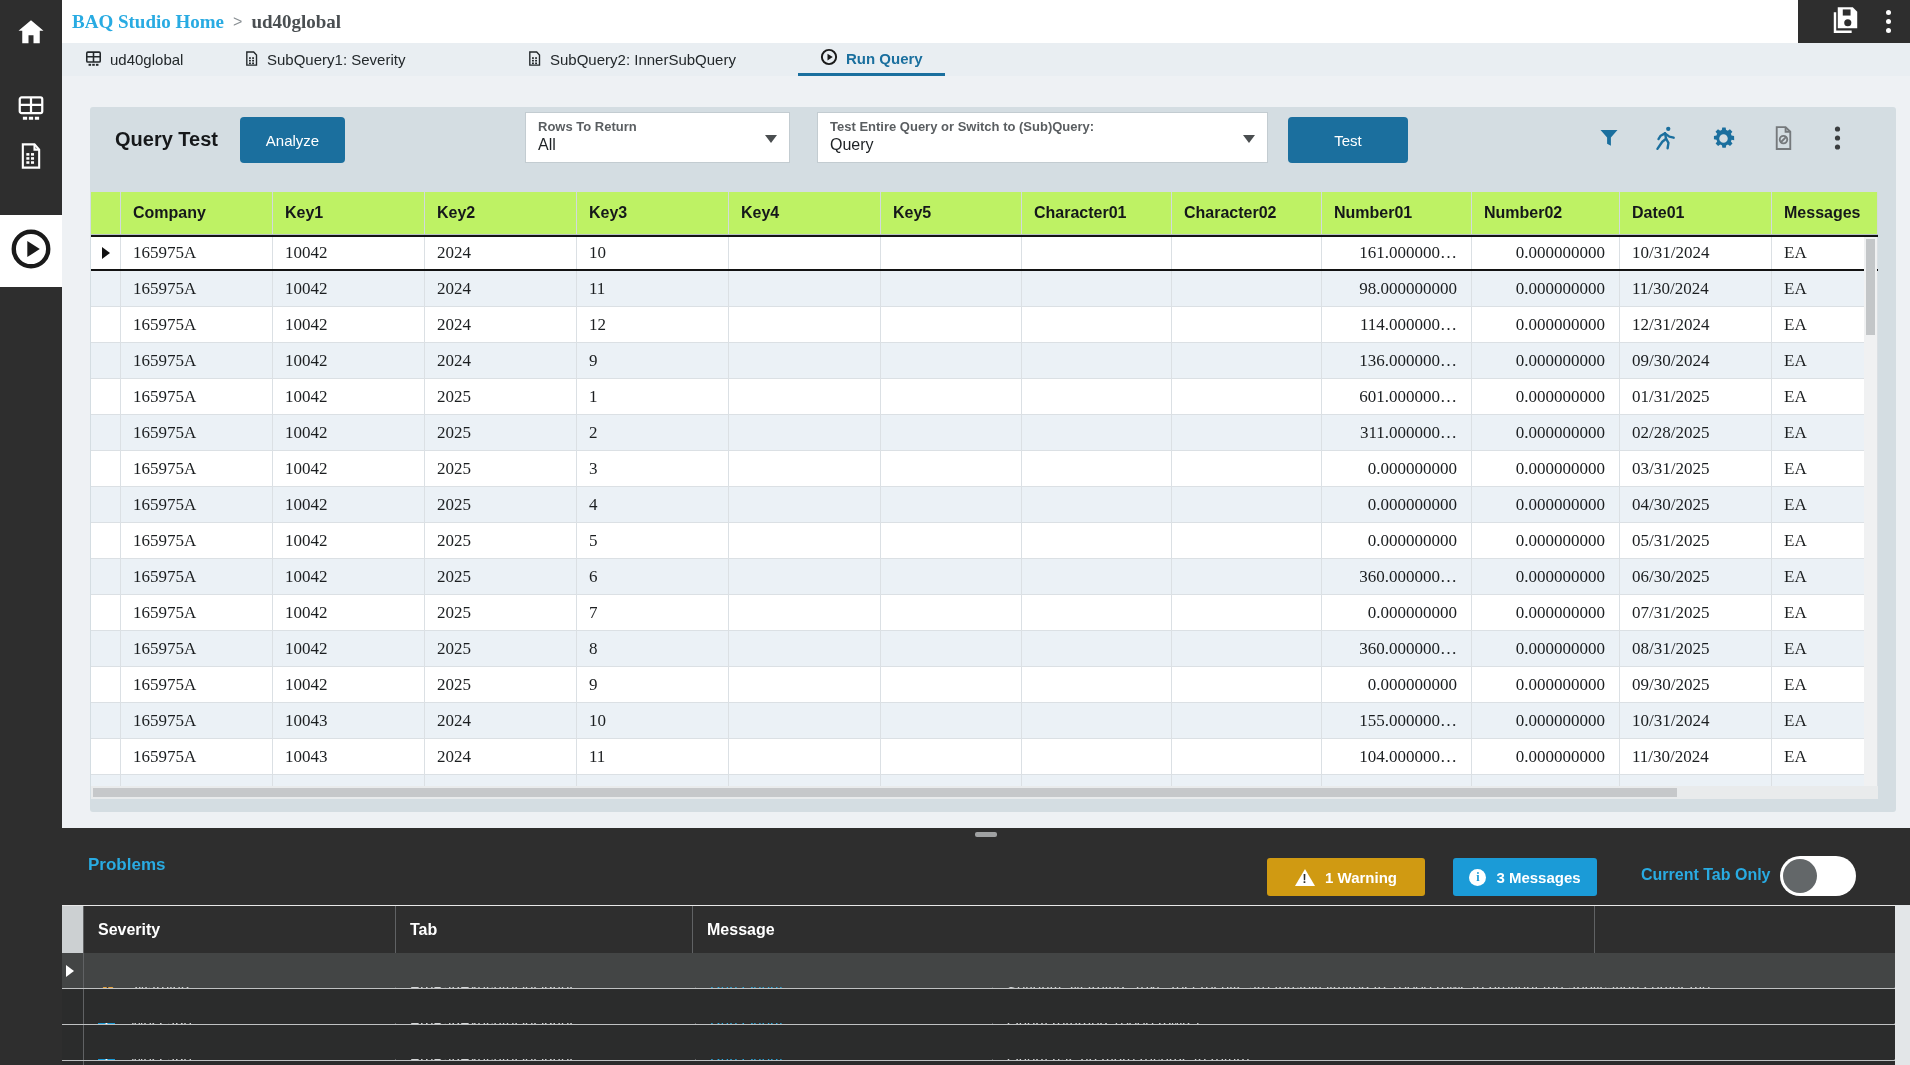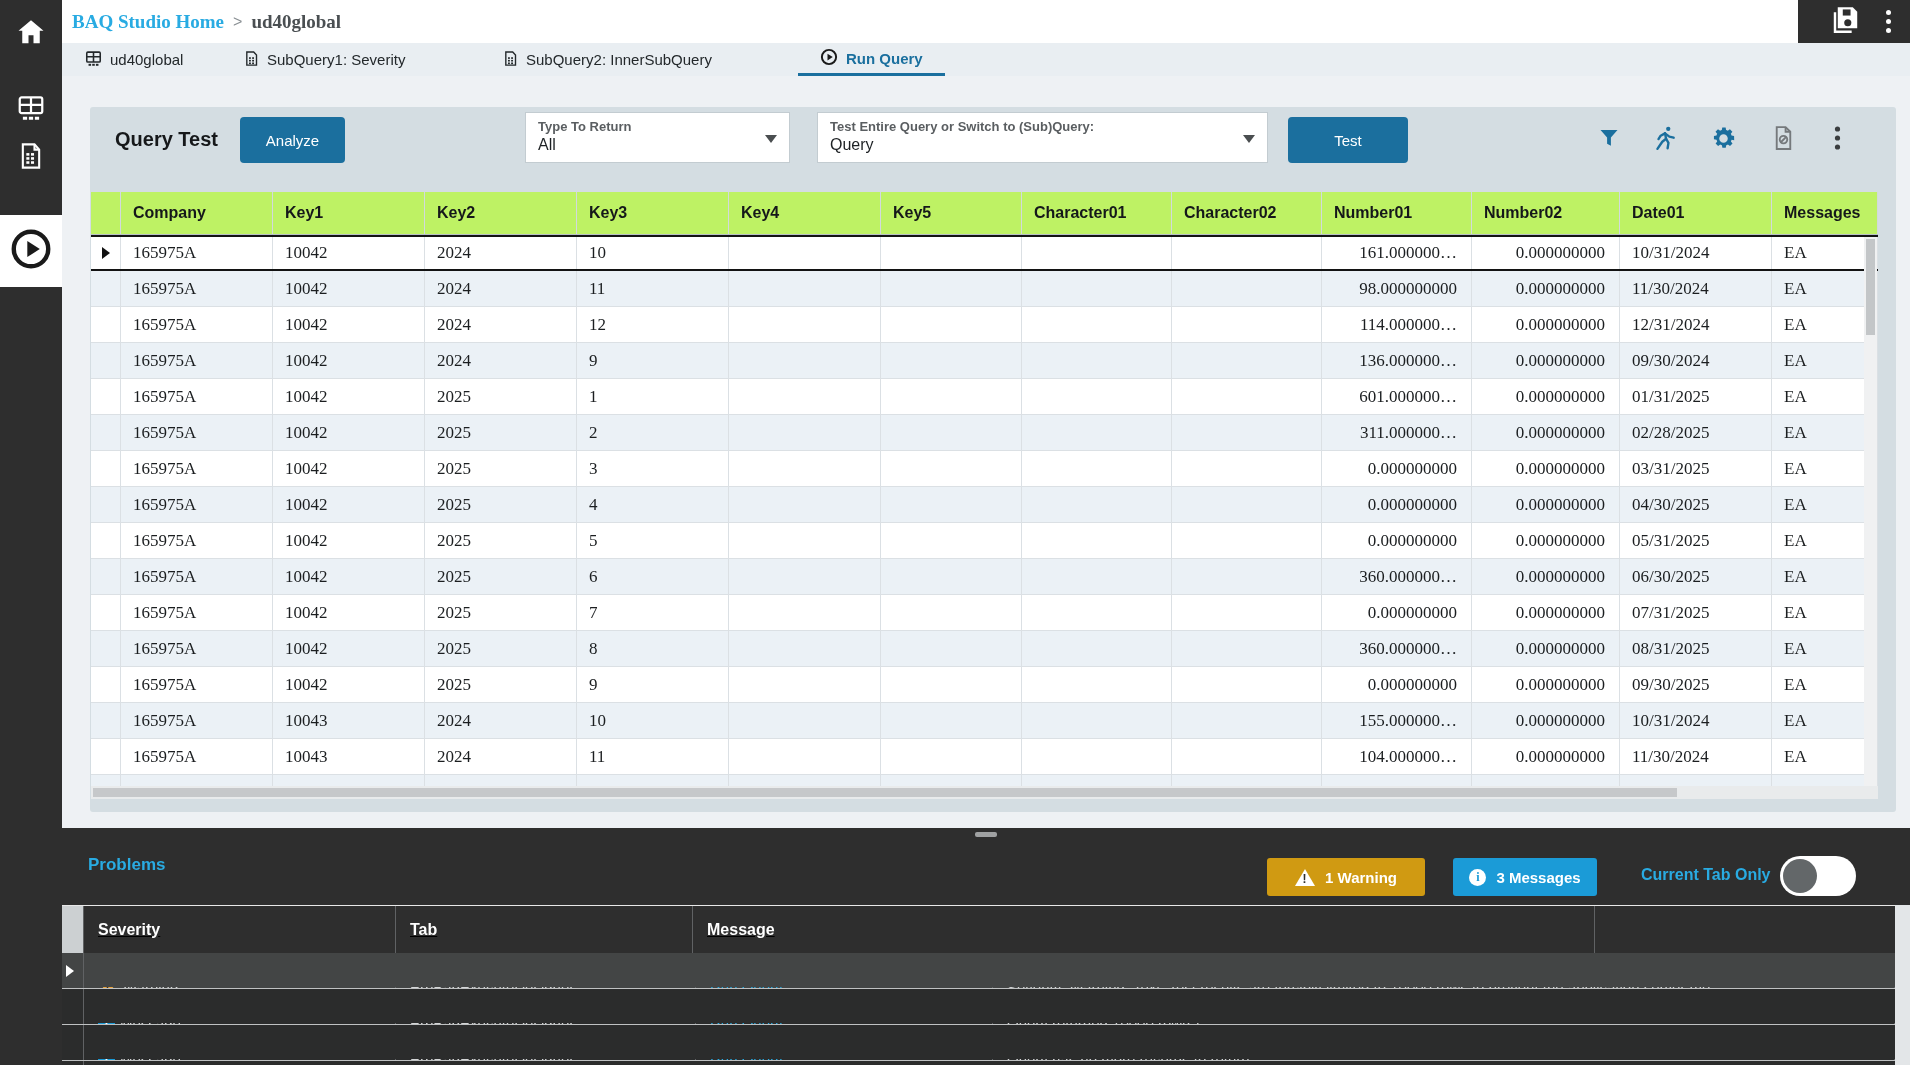--- a/index.html
+++ b/index.html
@@ -69,27 +69,27 @@
   #p-handle { position:absolute; left:50%; top:4px; width:22px; height:5px; margin-left:-11px; background:#9fa1a2; border-radius:2px; }
   #p-title { position:absolute; left:26px; top:27px; font-size:17px; font-weight:bold; color:#29abe2; }
   .p-badge { position:absolute; top:30px; height:38px; border-radius:3px; color:#fff; font-size:15px; font-weight:bold; display:flex; align-items:center; justify-content:center; gap:10px; }
   #badge-warn { left:1205px; width:158px; background:#d09a12; }
   #badge-msg  { left:1391px; width:144px; background:#1b9bd7; }
   #p-toggle-label { position:absolute; left:1579px; top:38px; font-size:16px; font-weight:bold; color:#29abe2; }
   #p-toggle { position:absolute; left:1718px; top:28px; width:76px; height:40px; background:#fff; border-radius:20px; }
   #p-toggle-knob { position:absolute; left:3px; top:3px; width:34px; height:34px; border-radius:50%; background:#636769; }
 
   #p-grid { position:absolute; left:0; top:77px; width:1833px; height:160px; border-top:1px solid #e8e8e8; overflow:hidden; }
-  #p-grid-head { display:flex; height:47px;text-decoration:underline; }
+  #p-grid-head { display:flex; height:47px; }
   .pg-gutter { width:22px; flex:none; border-right:1px solid #606264; }
   #p-grid-head .pg-gutter { background:#ccd0d2; }
   .ph-cell { flex:none; display:flex; align-items:center; padding-left:14px; color:#fff; font-size:16px; font-weight:bold; border-right:1px solid #606264; }
   .p-row { display:flex; height:36px; background:#2b2c2c; border-bottom:1px solid #bfc1c2; }
   .p-row.selected { background:#434545; }
-  .p-cell { flex:none; display:flex; align-items:center; gap:5px; padding-left:14px; color:#d3d5d6; font-size:15px; border-right:1px solid #606264; overflow:hidden; white-space:nowrap;margin-top:34px; }
+  .p-cell { flex:none; display:flex; align-items:center; gap:16px; padding-left:14px; color:#d3d5d6; font-size:15px; border-right:1px solid #606264; overflow:hidden; white-space:nowrap;margin-top:34px; }
   .p-cell .link { color:#29abe2; }
   .p-marker { width:0; height:0; border-top:6px solid transparent; border-bottom:6px solid transparent; border-left:8px solid #fff; margin-left:4px; }
   .sev-warn { width:0; height:0; border-left:10px solid transparent; border-right:10px solid transparent; border-bottom:17px solid #e8a33d; position:relative; }
   .sev-warn::after { content:"!"; position:absolute; left:-2.5px; top:3px; font-size:12px; font-weight:bold; color:#2e2e2e; }
   .sev-info { width:17px; height:17px; border-radius:50%; background:#1b9bd7; color:#fff; font-size:12px; font-weight:bold; font-family:"Liberation Serif",serif; display:flex; align-items:center; justify-content:center; }
   #p-scrollstrip { position:absolute; left:1833px; top:77px; width:15px; height:160px; background:#e3e6e8; }
 </style>
 </head>
 <body>
 
@@ -187,21 +187,21 @@
             <rect x="13" y="10" width="3" height="2.6"></rect>
             <rect x="8" y="14.2" width="3" height="2.6"></rect>
             <rect x="13" y="14.2" width="3" height="2.6"></rect>
             <rect x="8" y="18.4" width="3" height="2.6"></rect>
             <rect x="13" y="18.4" width="3" height="2.6"></rect>
           </g>
       </svg>
     </span>
     <span>SubQuery1: Severity</span>
   </div>
-  <div class="tab" style="left:441px">
+  <div class="tab" style="left:465px">
     <span>
       <svg width="15" height="17" viewBox="0 0 24 24" fill="none" stroke="#23282b" stroke-width="2.2">
         <path d="M4.5 1.5h11l4.5 5V22.5h-15.5z"></path>
         <g fill="#23282b" stroke="none">
             <rect x="8" y="10" width="3" height="2.6"></rect>
             <rect x="13" y="10" width="3" height="2.6"></rect>
             <rect x="8" y="14.2" width="3" height="2.6"></rect>
             <rect x="13" y="14.2" width="3" height="2.6"></rect>
             <rect x="8" y="18.4" width="3" height="2.6"></rect>
             <rect x="13" y="18.4" width="3" height="2.6"></rect>
@@ -219,21 +219,21 @@
     </span>
     <span>Run Query</span>
   </div>
 </div>
 
 <div id="card" class="abs">
   <div id="qt-title" class="abs">Query Test</div>
   <button id="btn-analyze" class="btn">Analyze</button>
 
   <div class="dropdown" id="dd-rows">
-    <div class="dd-label">Type To Return</div>
+    <div class="dd-label">Rows To Return</div>
     <div class="dd-value">All</div>
     <div class="dd-caret"></div>
   </div>
 
   <div class="dropdown" id="dd-query">
     <div class="dd-label">Test Entire Query or Switch to (Sub)Query:</div>
     <div class="dd-value">Query</div>
     <div class="dd-caret"></div>
   </div>
 

